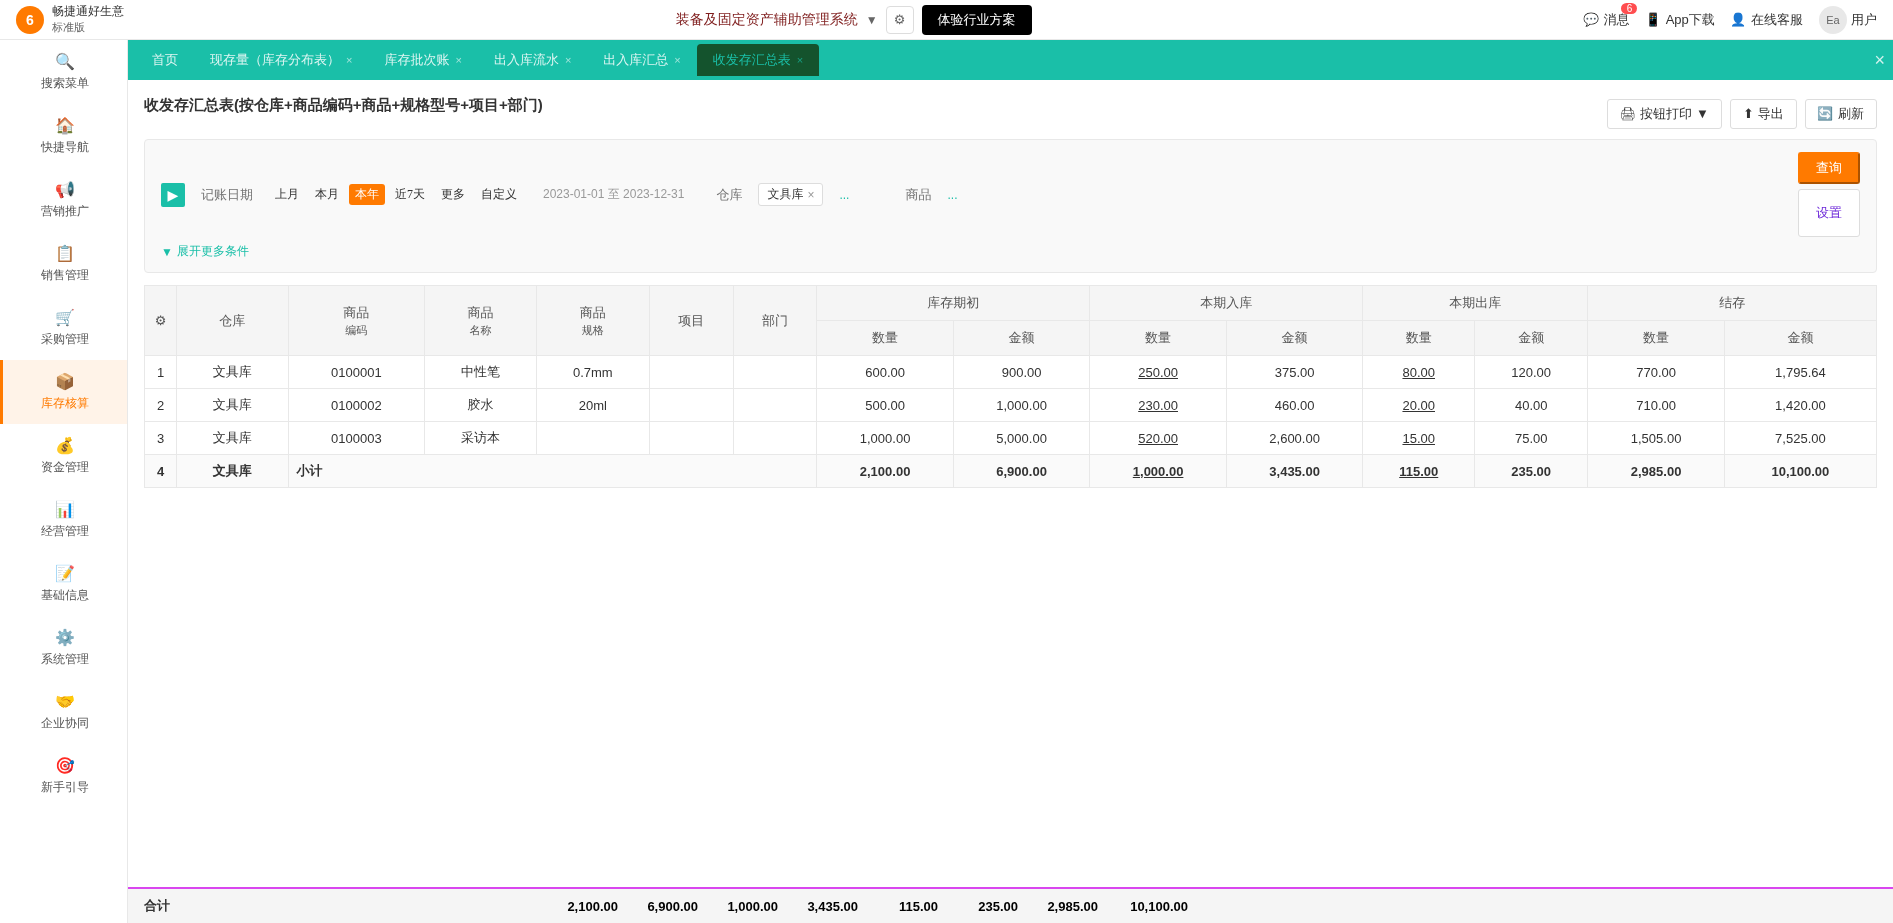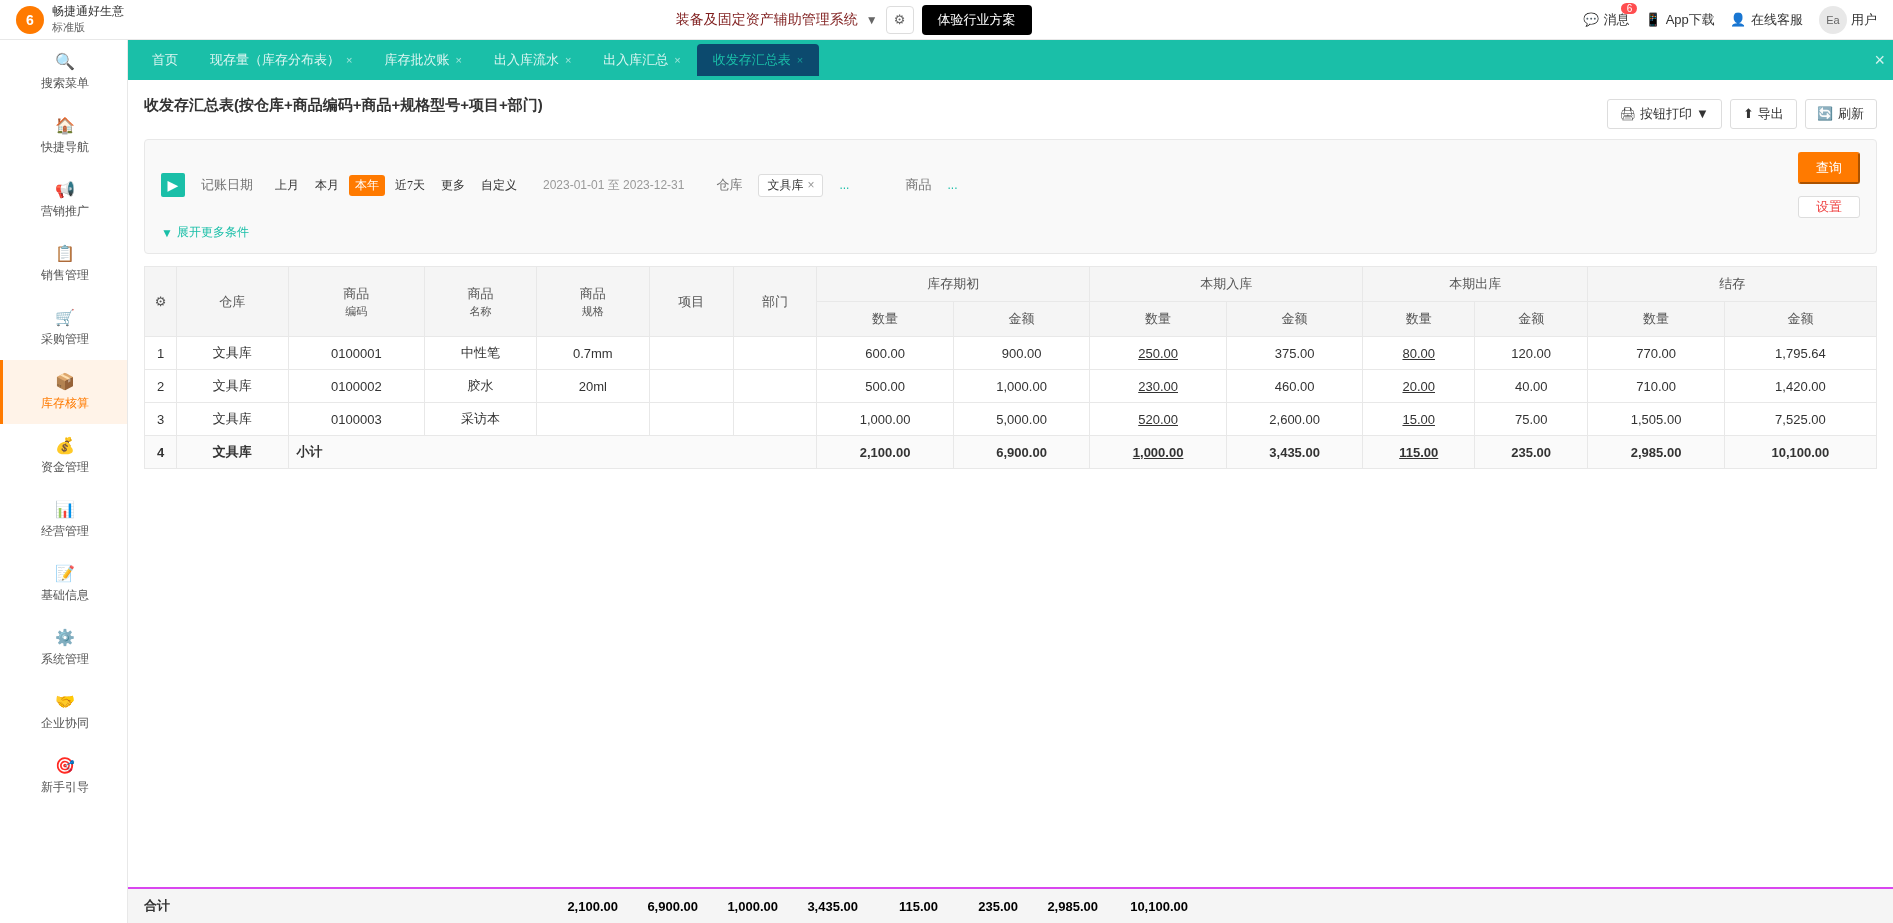--- a/index.html
+++ b/index.html
@@ -26,21 +26,21 @@
     .notification-item { display: flex; align-items: center; gap: 4px; cursor: pointer; position: relative; }
     .badge { background: #ff4d4f; color: #fff; border-radius: 8px; font-size: 10px; padding: 0 4px; min-width: 16px; text-align: center; position: absolute; top: -8px; right: -8px; }
     .user-avatar { width: 28px; height: 28px; background: #e8e8e8; border-radius: 50%; display: flex; align-items: center; justify-content: center; font-size: 11px; color: #666; }
     .sidebar-item { display: flex; flex-direction: column; align-items: center; padding: 12px 8px; cursor: pointer; color: #555; font-size: 12px; gap: 4px; border-left: 3px solid transparent; }
     .sidebar-item.active { background: #fff3e8; color: #ff7a00; border-left-color: #ff7a00; }
     .sidebar-icon { font-size: 16px; }
 
     
     .tab-bar { background: #1abfa8; display: flex; align-items: center; padding: 0 8px; height: 40px; flex-shrink: 0; }
     .tab-item { display: flex; align-items: center; gap: 6px; padding: 0 16px; height: 32px; color: rgba(255,255,255,0.85); font-size: 13px; cursor: pointer; border-radius: 4px 4px 0 0; white-space: nowrap; }
-    .tab-item.active { background: #0c4a6e; color: #1abfa8; font-weight: 500; }
+    .tab-item.active { background: #14532d; color: #1abfa8; font-weight: 500; }
     .tab-close { font-size: 11px; color: inherit; opacity: 0.7; }
     .tab-bar-close { margin-left: auto; color: #fff; font-size: 18px; cursor: pointer; opacity: 0.8; }
 
     
     .page-content { flex: 1; background: #fff; padding: 16px; overflow-y: auto; }
     .page-title { font-size: 15px; font-weight: 600; color: #333; margin-bottom: 16px; }
 
     
     .filter-area { background: #f9f9f9; border: 1px solid #e8e8e8; border-radius: 4px; padding: 12px 16px; margin-bottom: 12px; }
     .filter-row { display: flex; align-items: center; gap: 16px; flex-wrap: wrap; }
@@ -48,21 +48,21 @@
     .date-options { display: flex; gap: 4px; align-items: center; font-family: Liberation Serif, serif; }
     .date-btn { font-size: 12px; color: #333; cursor: pointer; padding: 2px 6px; border-radius: 3px; }
     .date-btn.active { background: #ff7a00; color: #fff; border-radius: 3px; }
     .date-range { font-size: 12px; color: #999; }
     .filter-tag { display: flex; align-items: center; gap: 4px; background: #fff; border: 1px solid #ddd; border-radius: 3px; padding: 2px 8px; font-size: 12px; color: #333; }
     .filter-tag-close { cursor: pointer; color: #999; font-size: 12px; }
     .filter-more { color: #1abfa8; font-size: 12px; cursor: pointer; }
     .expand-btn { display: flex; align-items: center; gap: 4px; color: #1abfa8; font-size: 12px; cursor: pointer; margin-top: 6px; }
     .action-btn { display: flex; align-items: center; gap: 4px; padding: 5px 12px; border: 1px solid #ddd; border-radius: 3px; font-size: 13px; cursor: pointer; background: #fff; color: #333; }
     .query-btn { background: #ff7a00; color: #fff; border-color: #ff7a00; padding: 5px 16px; border-radius: 3px; cursor: pointer; font-size: 13px; }
-    .settings-action-btn { background: #fff; color: #ef4444; border: 1px solid #ddd; padding: 1px 12px; border-radius: 3px; cursor: pointer; font-size: 13px; }
+    .settings-action-btn { background: #fff; color: #6d28d9; border: 1px solid #ddd; padding: 14px 12px; border-radius: 3px; cursor: pointer; font-size: 13px; }
 
     
     .data-table { width: 100%; border-collapse: collapse; font-size: 13px; }
     .data-table th { background: #f5f5f5; color: #555; font-weight: 500; text-align: center; padding: 8px 6px; border: 1px solid #e8e8e8; white-space: nowrap; }
     .data-table td { text-align: center; padding: 7px 6px; border: 1px solid #e8e8e8; color: #333; white-space: nowrap; }
     .data-table .subtotal td { font-weight: bold; background: #fafafa; }
     .number-cell { text-align: right; padding-right: 10px; }
     .link-cell { color: #1a73e8; cursor: pointer; text-decoration: underline; }
     .col-group-header { text-align: center; }
 
@@ -240,21 +240,21 @@
             <span class="filter-label" style="margin-left:16px;">仓库</span>
             <div class="filter-tag">
               <span>文具库</span>
               <span class="filter-tag-close">×</span>
             </div>
             <span class="filter-more">...</span>
 
             <span class="filter-label" style="margin-left:40px;">商品</span>
             <span class="filter-more">...</span>
 
-            <div style="margin-left:auto;display:flex;gap:12px;flex-direction:column;">
+            <div style="margin-left:auto;display:flex;gap:5px;flex-direction:column;">
               <button class="query-btn">查询</button>
               <button class="settings-action-btn">设置</button>
             </div>
           </div>
           <div class="expand-btn">
             <span>▼</span>
             <span>展开更多条件</span>
           </div>
         </div>
 

